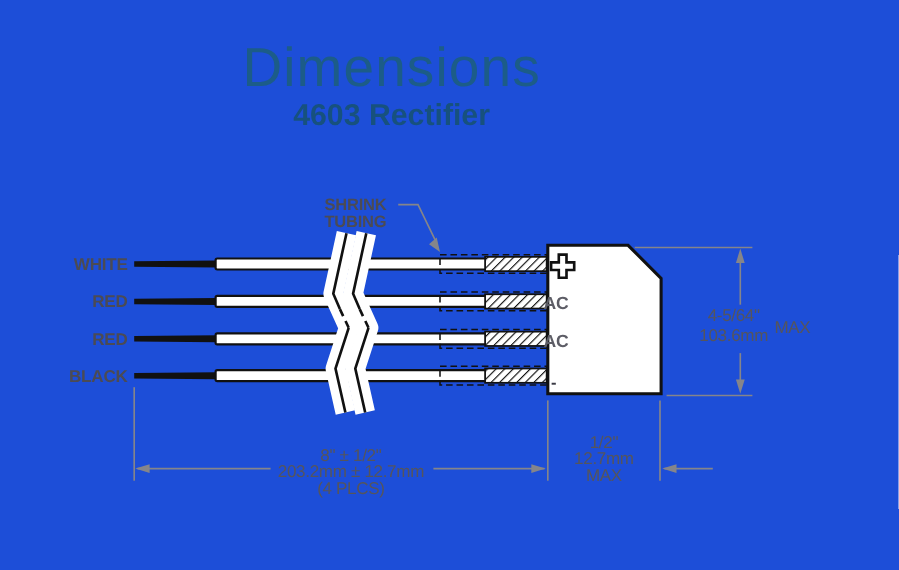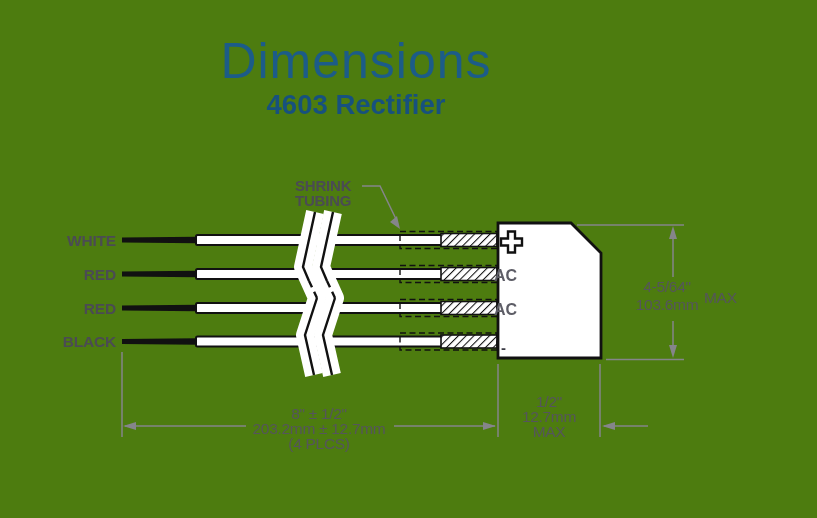--- a/index.html
+++ b/index.html
@@ -1,19 +1,19 @@
 <!DOCTYPE html>
 <html><head>
 <meta charset="utf-8">
 <style>
   html,body{margin:0;padding:0;background:#ffffff;}
   .stage{
     position:relative;
     width:817px;height:518px;
-    background:#4d7c0f;
+    background:#1d4ed8;
     overflow:hidden;
     font-family:"Liberation Sans", sans-serif;
   }
   svg{position:absolute;inset:0;}
   text{font-family:"Liberation Sans", sans-serif;}
   .title-text{font-size:50px;font-weight:300;letter-spacing:1px;fill:#1C5C88;}
   .subtitle-text{font-size:27.5px;font-weight:700;fill:#17517E;}
   .wire-label{font-size:15.5px;font-weight:700;fill:#4B4B54;letter-spacing:-0.2px;}
   .callout-label{font-size:15px;font-weight:700;fill:#4B4B54;letter-spacing:-0.2px;}
   .dim-text{font-size:15.5px;font-weight:400;fill:#55555C;letter-spacing:-0.3px;}

